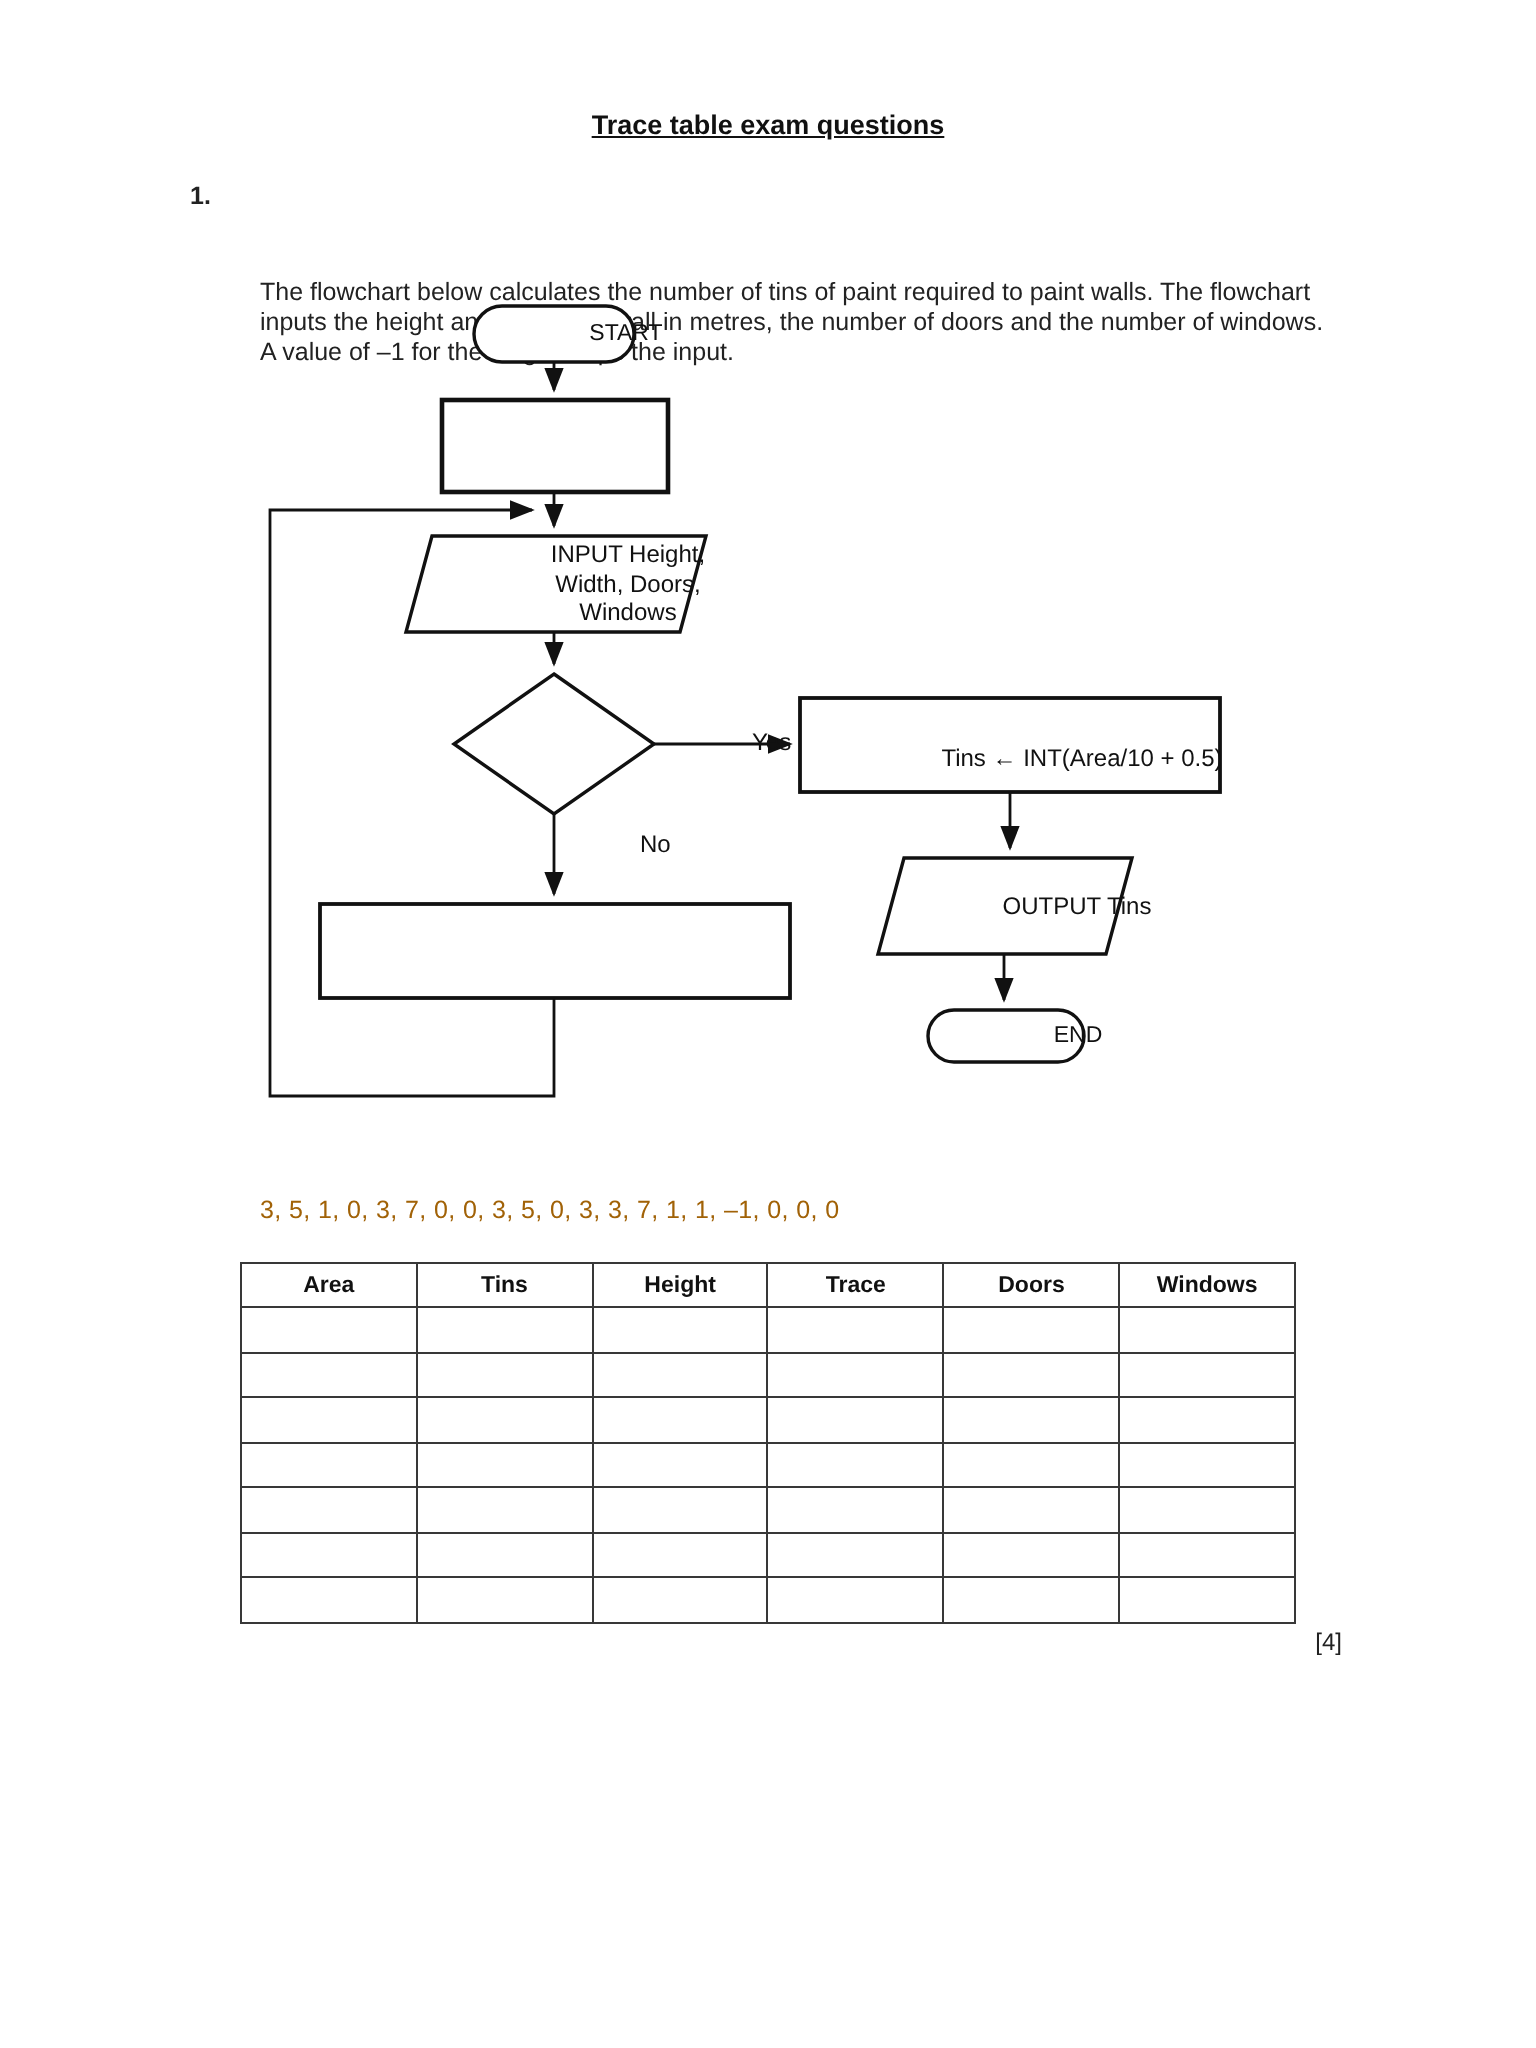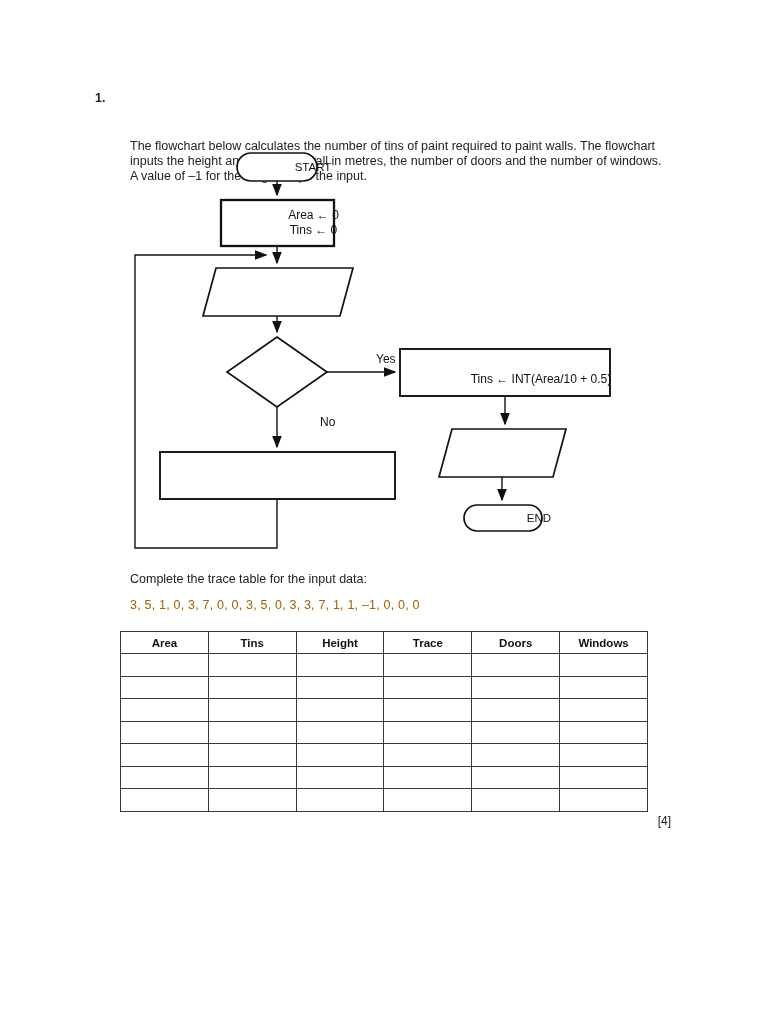--- a/index.html
+++ b/index.html
@@ -45,20 +45,21 @@
     font-family:"Liberation Sans","DejaVu Sans",sans-serif;
     margin-left:22px;
   }
   table.trace td{height:21.5px;}
 </style>
 </head>
 <body>
 
 <div class="page">
 
+  <div class="abs doc-title">Trace table exam questions</div>
   <div class="abs q-num">1.</div>
   <div class="abs q-text">The flowchart below calculates the number of tins of paint required to paint walls. The flowchart
 inputs the height and width of a wall in metres, the number of doors and the number of windows.
 A value of –1 for the height stops the input.</div>
 
   <svg class="abs flow" width="768" height="1024" viewBox="0 0 768 1024">
     <defs>
       <marker id="ah" markerWidth="9" markerHeight="7" refX="8" refY="3.5" orient="auto">
         <path d="M0,0 L9,3.5 L0,7 Z" fill="#111"></path>
       </marker>
@@ -84,28 +85,29 @@
 
     <polygon points="452,429 566,429 553,477 439,477" fill="#fff" stroke="#111" stroke-width="1.7"></polygon>
     <line x1="502" y1="477" x2="502" y2="500" stroke="#111" stroke-width="1.4" marker-end="url(#ah)"></line>
 
     <rect x="464" y="505" width="78" height="26" rx="13" ry="13" fill="#fff" stroke="#111" stroke-width="1.7"></rect>
 
     <rect x="160" y="452" width="235" height="47" fill="#fff" stroke="#111" stroke-width="1.9"></rect>
   </svg>
 
   <div class="abs flabel" style="left:237px;top:153px;width:80px;height:28px;font-size:11.5px;">START</div>
-  <div class="abs flabel" style="left:221px;top:200px;width:113px;height:46px;">Area ← 0
-Tins ← 0</div>
-  <div class="abs flabel tag" style="left:340px;top:352px;width:36px;height:14px;">Yes</div>
+  <div class="abs flabel input-lines" style="left:203px;top:268px;width:150px;height:48px;">INPUT Height,
+Width, Doors,
+Windows</div>
+  <div class="abs flabel tag" style="left:340px;top:364px;width:36px;height:14px;">Yes</div>
   <div class="abs flabel tag" style="left:284px;top:415px;width:30px;height:15px;">No</div>
   <div class="abs flabel" style="left:400px;top:349px;width:210px;height:60px;">Tins ← INT(Area/10 + 0.5)</div>
+  <div class="abs flabel" style="left:439px;top:429px;width:127px;height:48px;">OUTPUT Tins</div>
   <div class="abs flabel" style="left:464px;top:505px;width:78px;height:26px;font-size:11.5px;">END</div>
 
-  <div class="abs instruction">Complete the trace table for the input data:</div>
   <div class="abs data-line">3, 5, 1, 0, 3, 7, 0, 0, 3, 5, 0, 3, 3, 7, 1, 1, –1, 0, 0, 0</div>
 
   <table class="trace">
     <thead>
       <tr>
         <th>Area</th>
         <th>Tins</th>
         <th>Height</th>
         <th>Trace</th>
         <th>Doors</th>

